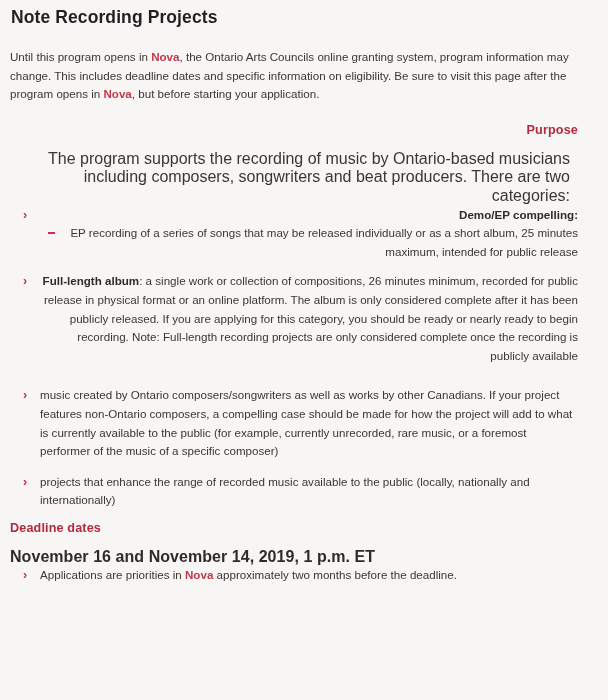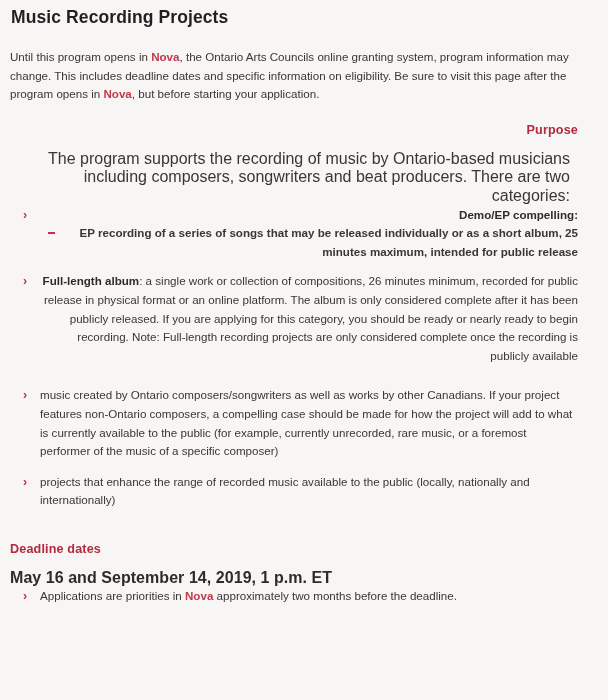--- a/index.html
+++ b/index.html
@@ -89,21 +89,20 @@
   ul.dash {
     margin: 0;
   }
   ul.dash > li {
     position: relative;
     padding-left: 28px;
     font-size: 11.6px;
     line-height: 18.6px;
     color: #3a3634;
     max-width: 528px;
-    font-weight: bold;
   }
   ul.dash > li > .dash-icon {
     position: absolute;
     left: 8px;
     top: 8px;
     width: 7px;
     height: 2px;
     background: #bf3248;
   }
   .lbl-bold {
@@ -113,30 +112,30 @@
   
   .blk-purpose { margin-top: 18px; text-align: right; }
   .blk-purpose-text { margin-top: 12px; }
   .blk-purpose-list { margin-top: 11px; }
   .blk-sub { margin-top: 10px; }
   .blk-item2 { margin-top: 11px; }
   .blk-priorities { margin-top: 21px; }
   .blk-priorities-text { margin-top: 12px; }
   .blk-priorities-list { margin-top: 11px; }
   .blk-pri-item2 { margin-top: 12px; }
-  .blk-deadline { margin-top: 31px; }
+  .blk-deadline { margin-top: 10px; }
   .blk-deadline-date { margin-top: 12px; }
   .blk-deadline-list { margin-top: 11px; }
 </style>
 </head>
 <body>
 
 <div class="page">
 
-  <h1 class="page-title">Music Recording Projects</h1>
+  <h1 class="page-title">Note Recording Projects</h1>
 
   <p class="intro"><span>Until this program opens in </span><a href="#" class="link">Nova</a><span>, the Ontario Arts Councils online granting system, program information may change. This includes deadline dates and specific information on eligibility. Be sure to visit this page after the program opens in </span><a href="#" class="link">Nova</a><span>, but before starting your application.</span></p>
 
   <div class="blk-purpose">
     <div class="section-heading">Purpose</div>
     <p class="body-text blk-purpose-text">The program supports the recording of music by Ontario-based musicians including composers, songwriters and beat producers. There are two categories:</p>
 
     <ul class="chev blk-purpose-list">
       <li>
         <span class="chev-icon">›</span>
@@ -163,21 +162,21 @@
       </li>
       <li class="blk-pri-item2">
         <span class="chev-icon">›</span>
         <span>projects that enhance the range of recorded music available to the public (locally, nationally and internationally)</span>
       </li>
     </ul>
   </div>
 
   <div class="blk-deadline">
     <div class="section-heading">Deadline dates</div>
-    <p class="body-text bold blk-deadline-date">May 16 and September 14, 2019, 1 p.m. ET</p>
+    <p class="body-text bold blk-deadline-date">November 16 and November 14, 2019, 1 p.m. ET</p>
     <ul class="chev blk-deadline-list">
       <li>
         <span class="chev-icon">›</span>
         <span>Applications are priorities in </span><a href="#" class="link">Nova</a><span> approximately two months before the deadline.</span>
       </li>
 
     </ul>
   </div>
 
 </div>

